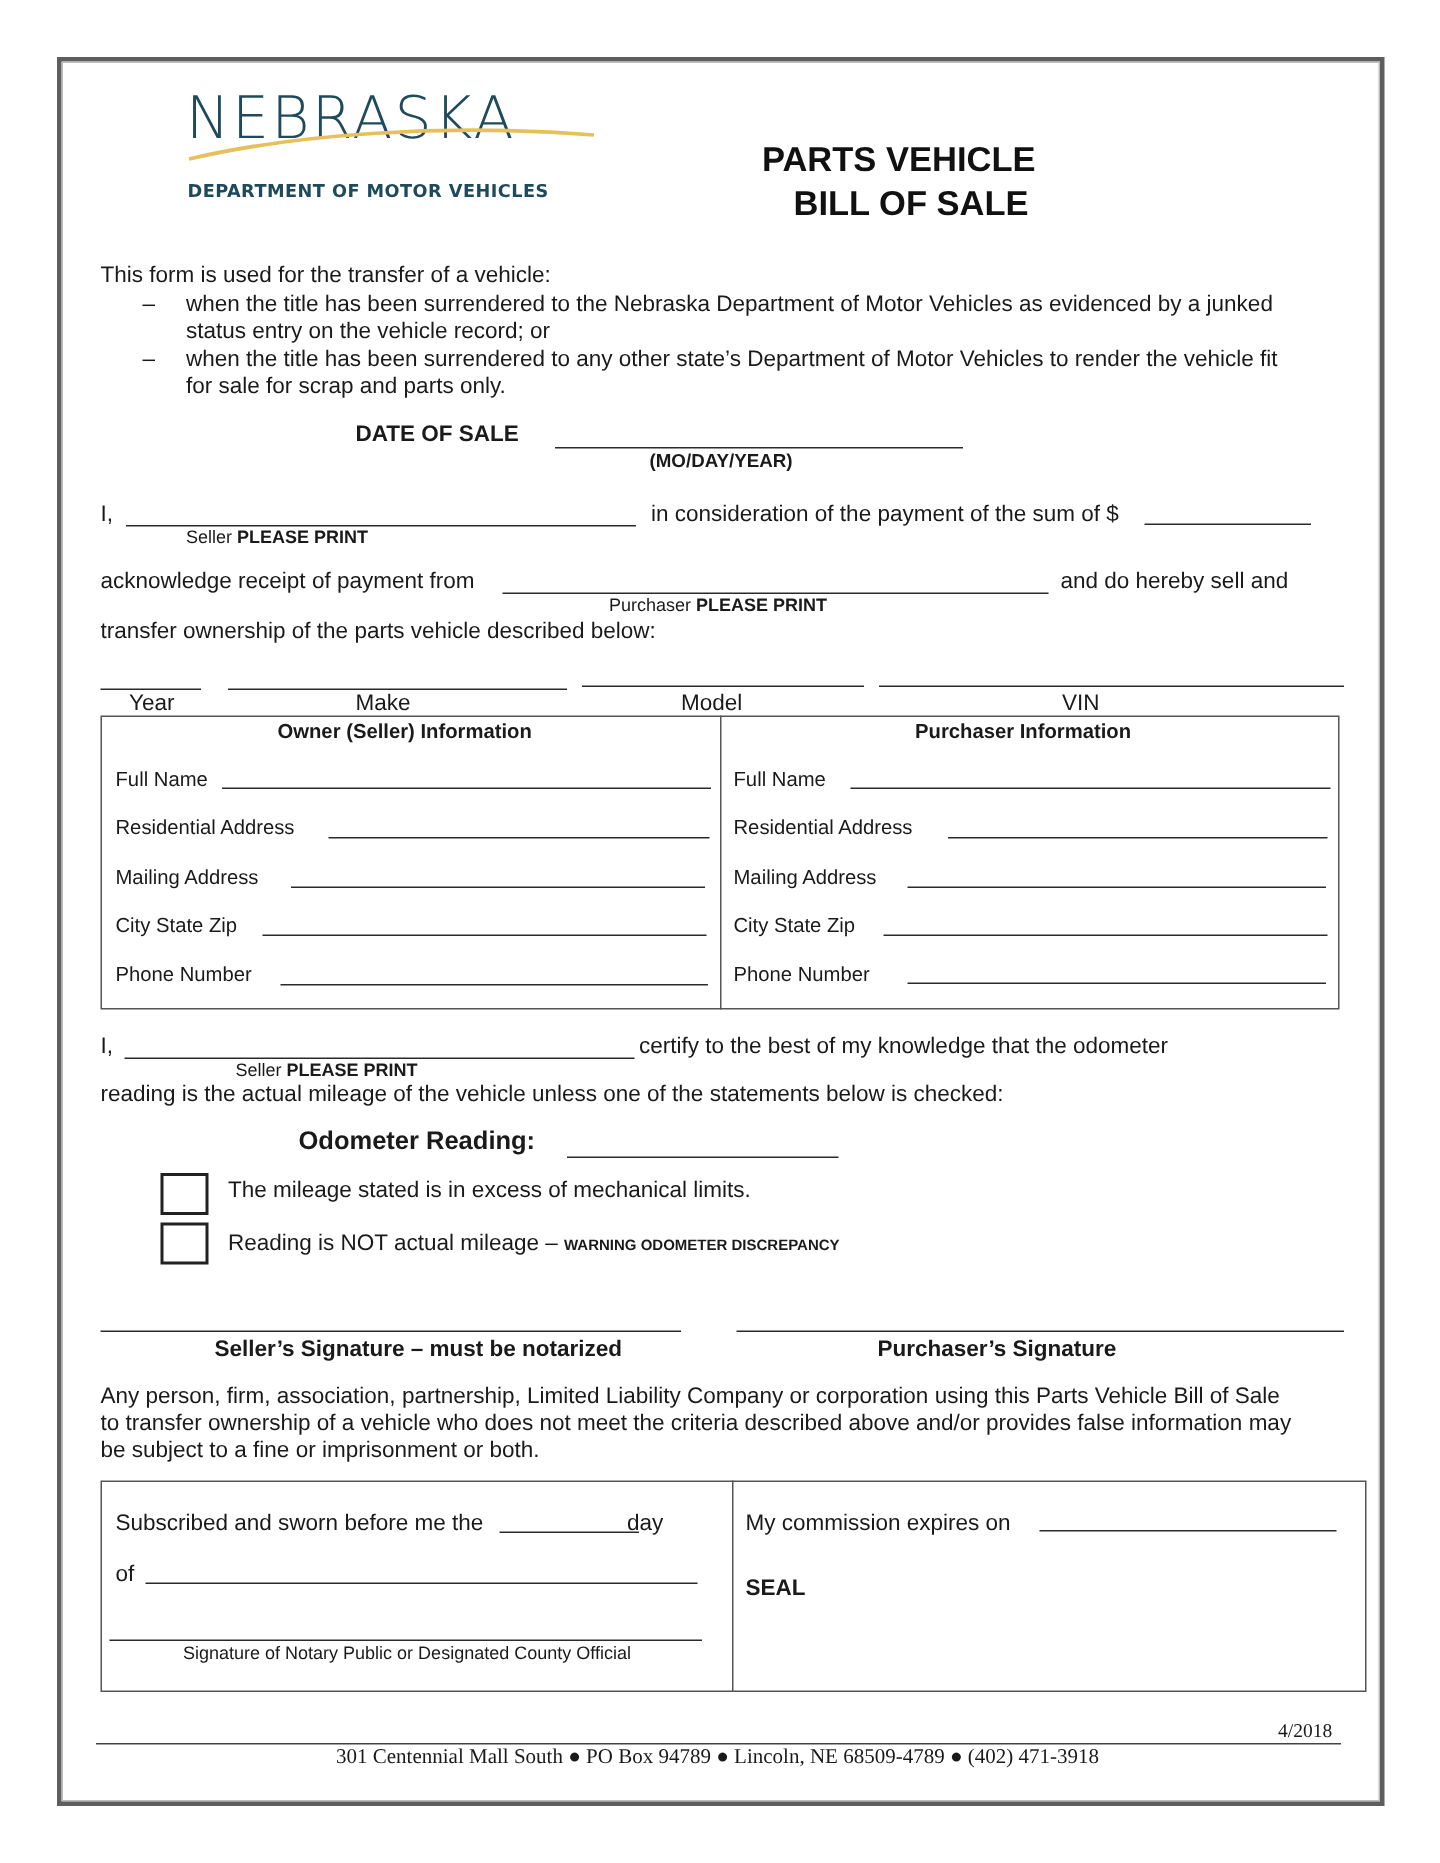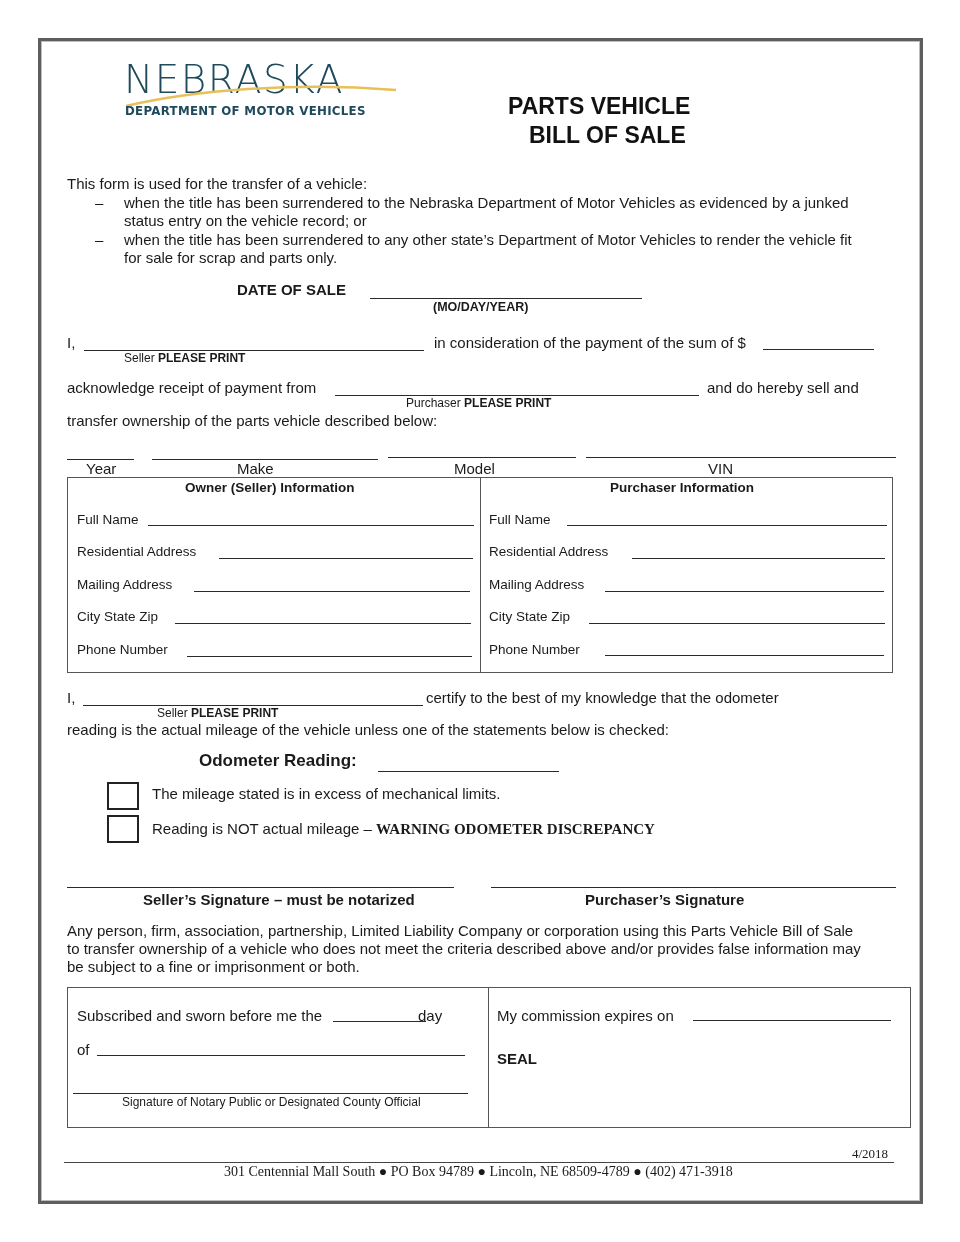--- a/index.html
+++ b/index.html
@@ -16,21 +16,21 @@
   .line { position: absolute; height: 0; border-top: 1.5px solid #2a2a2a; }
 
   
   .logo-word {
     position: absolute; left: 124px; top: 60px;
     font-family: "DejaVu Sans", sans-serif; font-size: 39px; font-weight: 300;
     letter-spacing: 1.5px; color: #1f4a5c; line-height: 1;
   }
   .logo-swoosh { position: absolute; left: 124px; top: 76px; width: 275px; height: 34px; }
   .logo-sub {
-    position: absolute; left: 125px; top: 104px;
+    position: absolute; left: 125px; top: 120px;
     font-family: "DejaVu Sans", sans-serif; font-size: 11.8px; font-weight: bold;
     color: #1f4a5c; letter-spacing: 0.3px;
   }
 
   .title { position: absolute; font-size: 23px; font-weight: bold; color: #111; line-height: 1; margin-top: 24px; }
 
   .txt { font-size: 15px; line-height: 18px; color: #1a1a1a; }
   .small { font-size: 12px; line-height: 14px; }
   .bold { font-weight: bold; }
 
@@ -134,21 +134,21 @@
 <div class="abs txt" style="left:426px; top:689px;">certify to the best of my knowledge that the odometer</div>
 <div class="abs txt" style="left:67px; top:721px;">reading is the actual mileage of the vehicle unless one of the statements below is checked:</div>
 
 <div class="abs bold" style="left:199px; top:751px; font-size:17px;">Odometer Reading:</div>
 <div class="line" style="left:378px; top:771px; width:181px;"></div>
 
 <div class="checkbox" style="left:107px; top:782px;"></div>
 <div class="abs txt" style="left:152px; top:785px;text-align:right;">The mileage stated is in excess of mechanical limits.</div>
 <div class="checkbox" style="left:107px; top:815px;"></div>
 <div class="abs txt" style="left:152px; top:820px;">
-  <span>Reading is NOT actual mileage – </span><span class="bold" style="font-size:15px;font-family:Liberation Serif, serif;">WARNING ODOMETER DISCREPANCY</span>
+  <span>Reading is NOT actual mileage – </span><span class="bold" style="font-size:10px;">WARNING ODOMETER DISCREPANCY</span>
 </div>
 
 <div class="line" style="left:67px; top:887px; width:387px;"></div>
 <div class="line" style="left:491px; top:887px; width:405px;"></div>
 <div class="abs txt bold" style="left:143px; top:891px;">Seller’s Signature – must be notarized</div>
 <div class="abs txt bold" style="left:585px; top:891px;">Purchaser’s Signature</div>
 
 <div class="abs txt" style="left:67px; top:922px;text-align:right;">Any person, firm, association, partnership, Limited Liability Company or corporation using this Parts Vehicle Bill of Sale</div>
 <div class="abs txt" style="left:67px; top:940px;">to transfer ownership of a vehicle who does not meet the criteria described above and/or provides false information may</div>
 <div class="abs txt" style="left:67px; top:958px;">be subject to a fine or imprisonment or both.</div>

